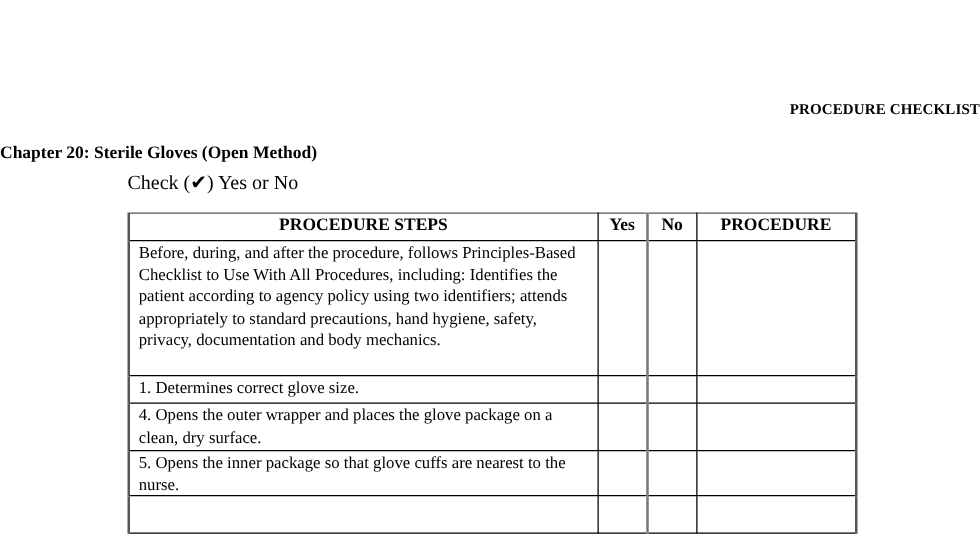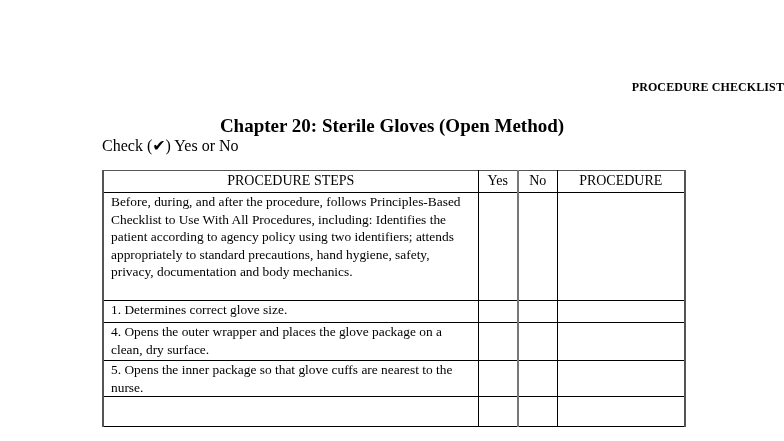--- a/index.html
+++ b/index.html
@@ -23,22 +23,22 @@
       text-align: right;
       font-size: 12px;
       font-weight: bold;
       letter-spacing: 0.1px;
     }
     .subtitle {
       position: absolute;
       left: 0;
       width: 784px;
       top: 115px;
-      text-align: center;
-      font-size: 19px;
+      text-align: left;
+      font-size: 14px;
       font-weight: bold;
       padding-left: 0px;
     }
     .check-line {
       position: absolute;
       left: 102px;
       top: 136px;
       font-size: 16px;
     }
     table.checklist {
@@ -50,21 +50,21 @@
       table-layout: fixed;
       font-size: 13.4px;
       line-height: 17.6px;
     }
     table.checklist td, table.checklist th {
       border: 1px solid #000;
       padding: 0 5px;
       vertical-align: top;
     }
     table.checklist th {
-      font-weight: normal;
+      font-weight: bold;
       text-align: center;
       height: 21px;
       padding-top: 0px;
       line-height: 20px;
       font-size: 14px;
     }
     table.checklist tr.header th { border-top: 1px solid #555; }
     col.c-steps { width: 375px; }
     col.c-yes { width: 40px; }
     col.c-no { width: 39px; }

